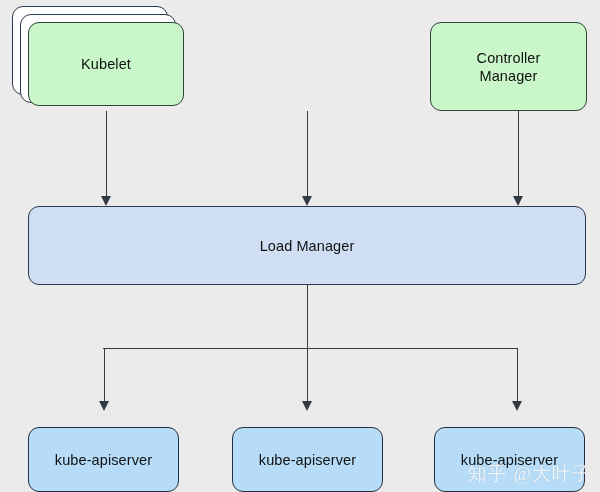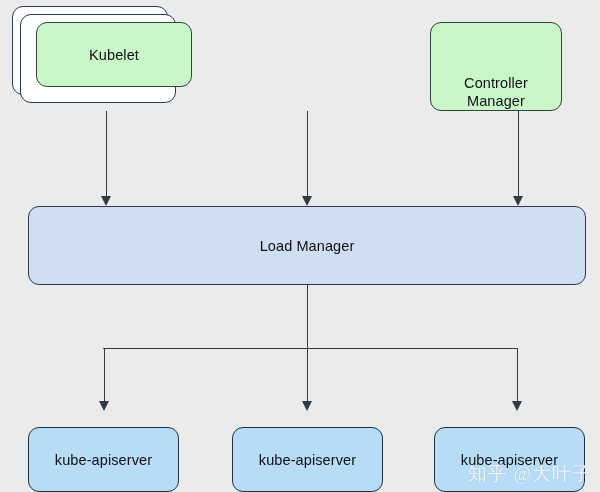--- a/index.html
+++ b/index.html
@@ -103,26 +103,26 @@
   }
 </style>
 </head>
 <body>
 
 <div id="canvas">
 
   <div class="stack-sheet s1" style="left:12px; top:6px; width:156px; height:89px;"></div>
   <div class="stack-sheet s2" style="left:20px; top:14px; width:156px; height:89px;"></div>
 
-  <div class="node green" style="left:36px; top:22px; width:156px; height:65px;">
+  <div class="node green" style="left:28px; top:22px; width:156px; height:84px;">
     <span class="label">Kubelet</span>
   </div>
 
 
-  <div class="node green" style="left:430px; top:22px; width:132px; height:89px;align-items:flex-end;">
+  <div class="node green" style="left:430px; top:22px; width:157px; height:89px;">
     <span class="label">Controller
 Manager</span>
   </div>
 
   <div class="edge-v" style="left:106px; top:111px; height:85px;"></div>
   <div class="arrowhead" style="left:100.5px; top:196px;"></div>
 
   <div class="edge-v" style="left:307px; top:111px; height:85px;"></div>
   <div class="arrowhead" style="left:301.5px; top:196px;"></div>
 

